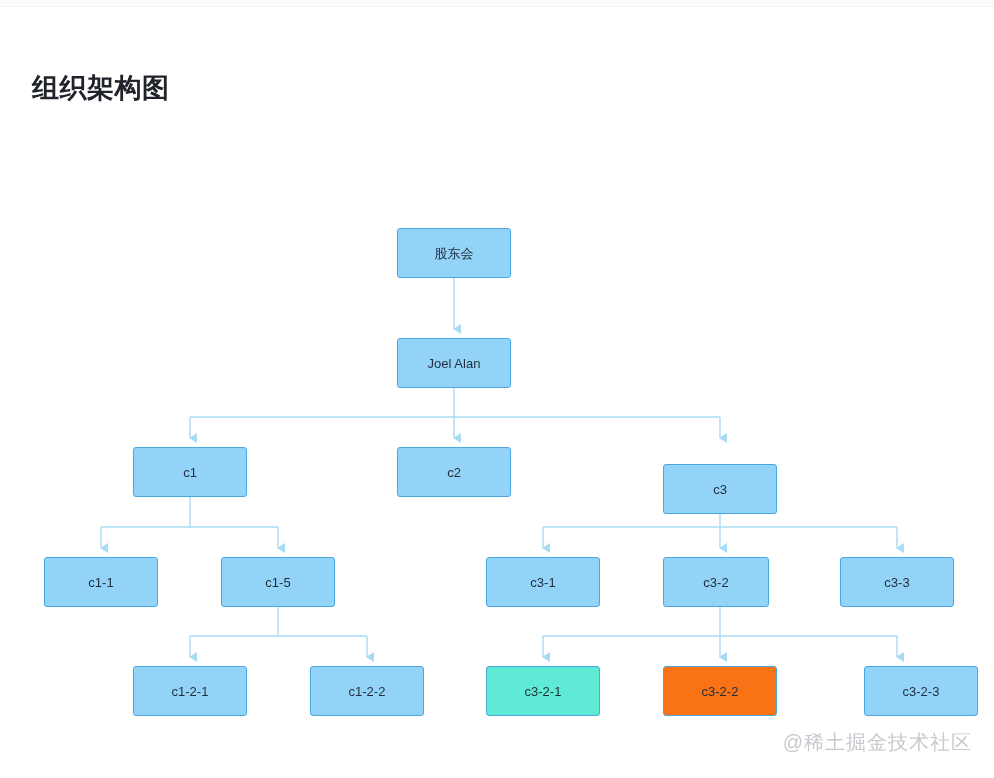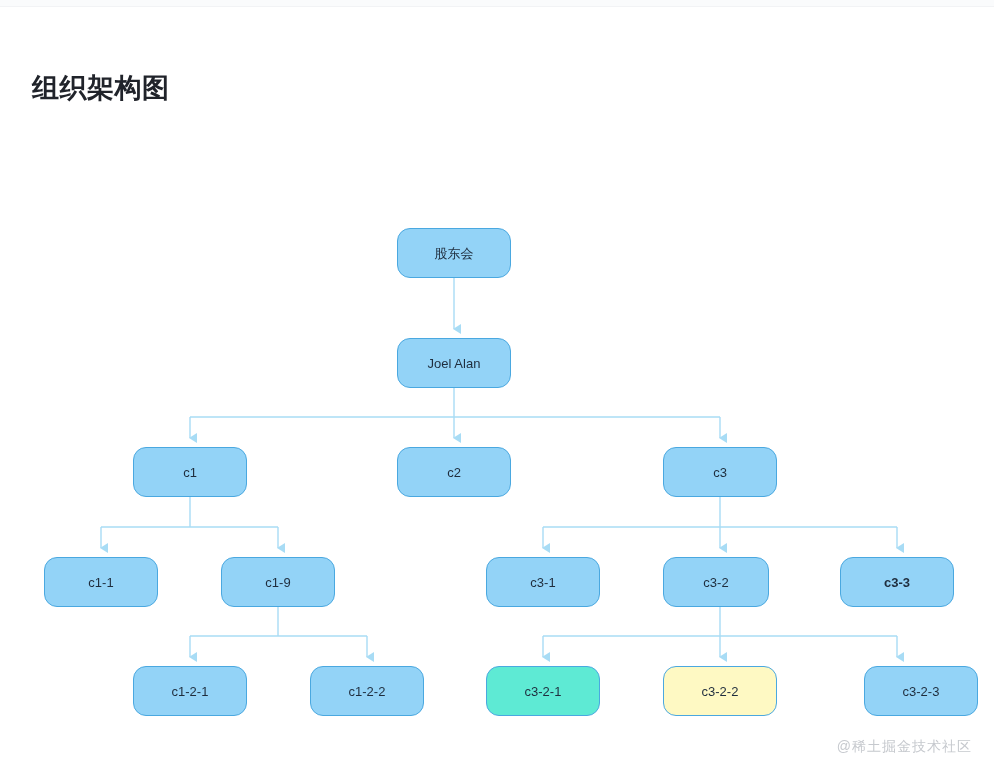--- a/index.html
+++ b/index.html
@@ -51,38 +51,38 @@
     left: 0; top: 0;
     width: 994px;
     height: 778px;
     pointer-events: none;
   }
   .node {
     position: absolute;
     box-sizing: border-box;
     background: #93d3f7;
     border: 1px solid #4aa8e0;
-    border-radius: 13px;
+    border-radius: 3px;
     display: flex;
     align-items: center;
     justify-content: center;
     font-size: 13px;
     color: #1f2d3d;
     white-space: nowrap;
     cursor: pointer;
   }
   .node-label {
     display: block;
     line-height: 1;
   }
   #watermark {
     position: absolute;
     right: 22px;
     bottom: 22px;
-    font-size: 14px;
+    font-size: 20px;
     color: #c6c9ce;
     letter-spacing: 1px;
     white-space: nowrap;
     user-select: none;
   }
 </style>
 </head>
 <body>
 
 <div id="page">
@@ -129,48 +129,48 @@
       </div>
       <div class="node" style="left: 397px; top: 338px; width: 114px; height: 50px; background: rgb(147, 211, 247); border-color: rgb(74, 168, 224); color: rgb(31, 45, 61);">
         <span class="node-label">Joel Alan</span>
       </div>
       <div class="node" style="left: 133px; top: 447px; width: 114px; height: 50px; background: rgb(147, 211, 247); border-color: rgb(74, 168, 224); color: rgb(31, 45, 61);">
         <span class="node-label">c1</span>
       </div>
       <div class="node" style="left: 397px; top: 447px; width: 114px; height: 50px; background: rgb(147, 211, 247); border-color: rgb(74, 168, 224); color: rgb(31, 45, 61);">
         <span class="node-label">c2</span>
       </div>
-      <div class="node" style="left: 663px; top: 447px; width: 114px; height: 50px; background: rgb(147, 211, 247); border-color: rgb(74, 168, 224); color: rgb(31, 45, 61);">
+      <div class="node" style="left: 663px; top: 464px; width: 114px; height: 50px; background: rgb(147, 211, 247); border-color: rgb(74, 168, 224); color: rgb(31, 45, 61);">
         <span class="node-label">c3</span>
       </div>
       <div class="node" style="left: 44px; top: 557px; width: 114px; height: 50px; background: rgb(147, 211, 247); border-color: rgb(74, 168, 224); color: rgb(31, 45, 61);">
         <span class="node-label">c1-1</span>
       </div>
       <div class="node" style="left: 221px; top: 557px; width: 114px; height: 50px; background: rgb(147, 211, 247); border-color: rgb(74, 168, 224); color: rgb(31, 45, 61);">
-        <span class="node-label">c1-9</span>
+        <span class="node-label">c1-5</span>
       </div>
       <div class="node" style="left: 486px; top: 557px; width: 114px; height: 50px; background: rgb(147, 211, 247); border-color: rgb(74, 168, 224); color: rgb(31, 45, 61);">
         <span class="node-label">c3-1</span>
       </div>
       <div class="node" style="left: 663px; top: 557px; width: 106px; height: 50px; background: rgb(147, 211, 247); border-color: rgb(74, 168, 224); color: rgb(31, 45, 61);">
         <span class="node-label">c3-2</span>
       </div>
-      <div class="node" style="left: 840px; top: 557px; width: 114px; height: 50px; background: rgb(147, 211, 247); border-color: rgb(74, 168, 224); color: rgb(31, 45, 61); font-weight: bold;">
+      <div class="node" style="left: 840px; top: 557px; width: 114px; height: 50px; background: rgb(147, 211, 247); border-color: rgb(74, 168, 224); color: rgb(31, 45, 61);">
         <span class="node-label">c3-3</span>
       </div>
       <div class="node" style="left: 133px; top: 666px; width: 114px; height: 50px; background: rgb(147, 211, 247); border-color: rgb(74, 168, 224); color: rgb(31, 45, 61);">
         <span class="node-label">c1-2-1</span>
       </div>
       <div class="node" style="left: 310px; top: 666px; width: 114px; height: 50px; background: rgb(147, 211, 247); border-color: rgb(74, 168, 224); color: rgb(31, 45, 61);">
         <span class="node-label">c1-2-2</span>
       </div>
       <div class="node" style="left: 486px; top: 666px; width: 114px; height: 50px; background: #5eead4; border-color: rgb(74, 168, 224); color: rgb(31, 45, 61);">
         <span class="node-label">c3-2-1</span>
       </div>
-      <div class="node" style="left: 663px; top: 666px; width: 114px; height: 50px; background: #fef9c3; border-color: rgb(74, 168, 224); color: rgb(31, 45, 61); align-items: center;">
+      <div class="node" style="left: 663px; top: 666px; width: 114px; height: 50px; background: #f97316; border-color: rgb(74, 168, 224); color: rgb(31, 45, 61); align-items: center;">
         <span class="node-label">c3-2-2</span>
       </div>
       <div class="node" style="left: 840px; top: 666px; width: 114px; height: 50px; background: rgb(147, 211, 247); border-color: rgb(74, 168, 224); color: rgb(31, 45, 61); margin-left: 24px;">
         <span class="node-label">c3-2-3</span>
       </div>
     </div>
 
   <div id="watermark">@稀土掘金技术社区</div>
 
 </div>

